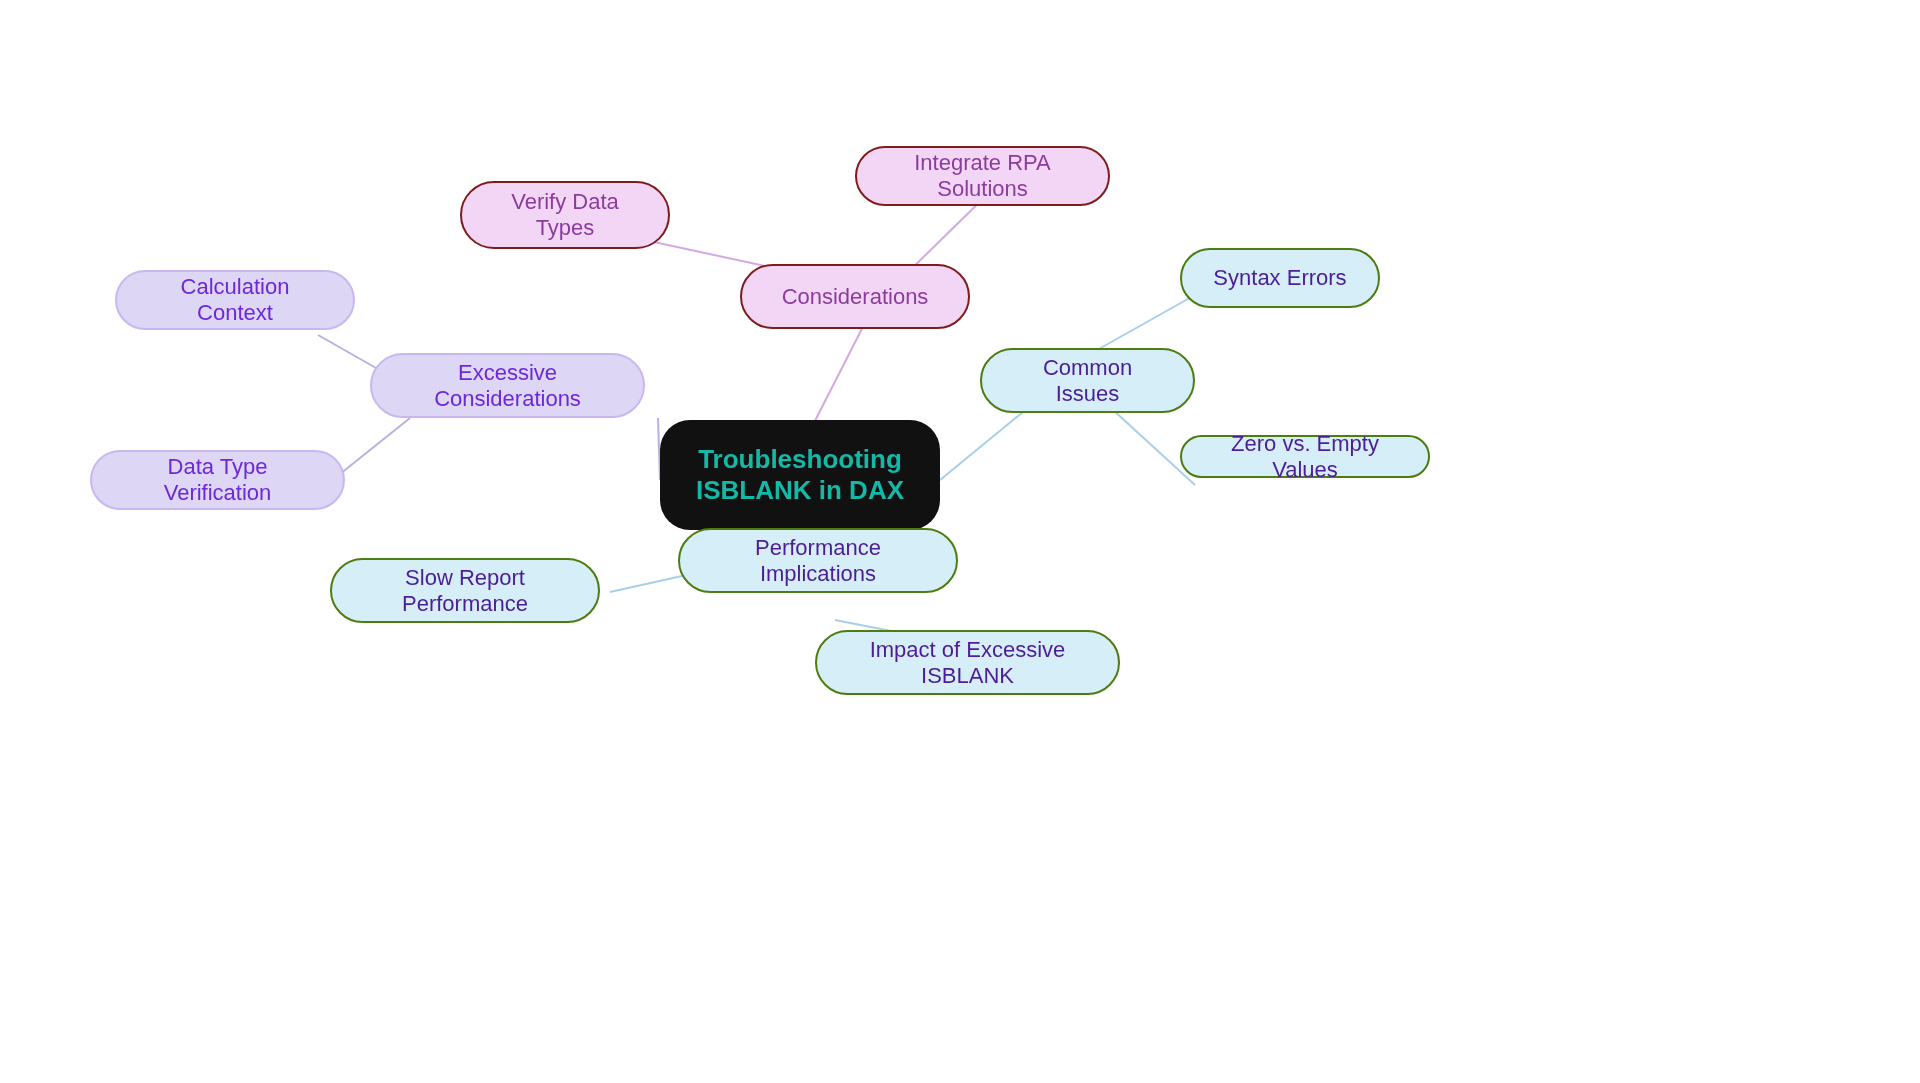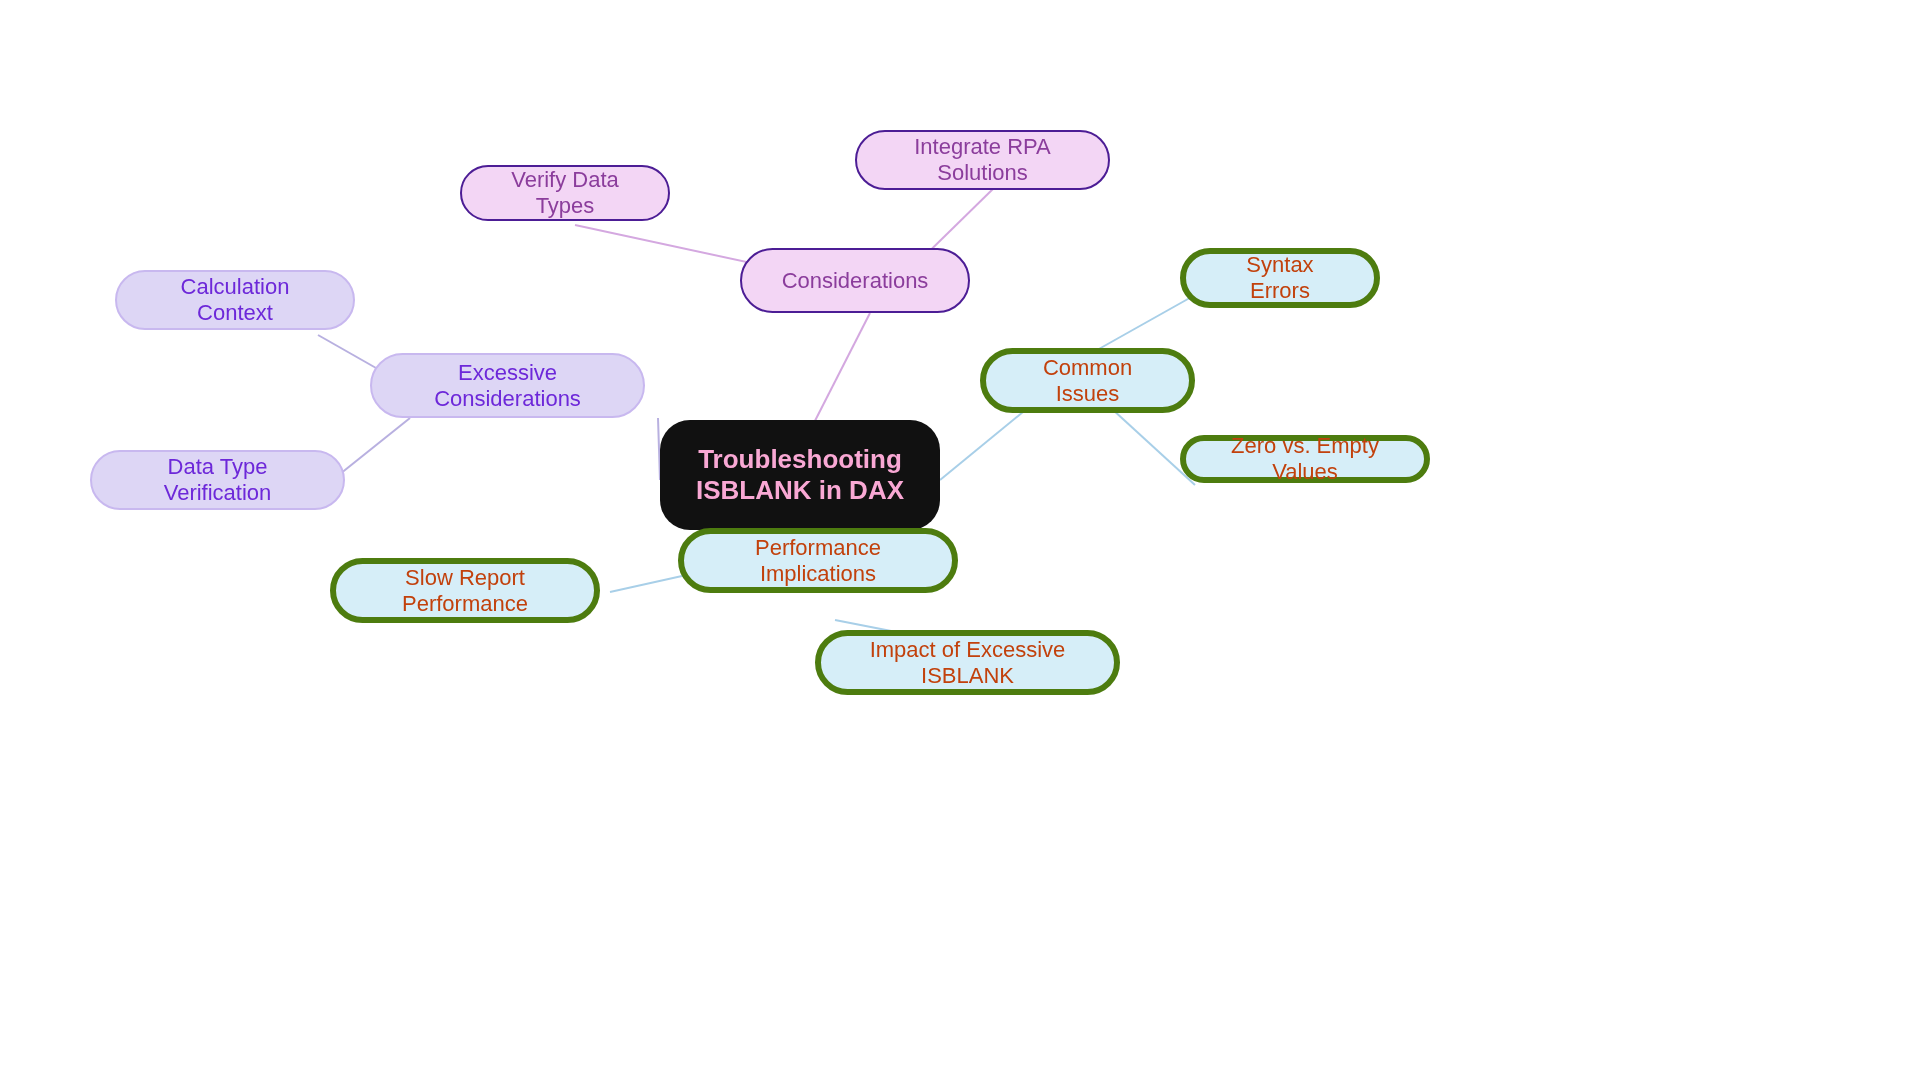--- a/index.html
+++ b/index.html
@@ -25,36 +25,37 @@
       align-items: center;
       justify-content: center;
       text-align: center;
       font-size: 22px;
       font-weight: 500;
       padding: 18px 30px;
       cursor: pointer;
     }
     .node-center {
       background: #111111;
-      color: #f9a8d4;
+      color: #14b8a6;
       font-size: 26px;
       font-weight: 600;
       border-radius: 30px;
       width: 280px;
       height: 110px;
     }
     .node-pink {
       background: #f3d6f5;
       color: #8b3d9c;
-      border: 2px solid #4c1d95;
+      border: 2px solid #7f1d1d;
+      margin-top: 16px;
     }
     .node-blue-light {
       background: #d6eef8;
-      color: #c2410c;
-      border: 6px solid #4d7c0f;
+      color: #4c1d95;
+      border: 2px solid #4d7c0f;
     }
     .node-lavender {
       background: #ddd6f5;
       color: #6d28d9;
       border: 2px solid #c8b8ef;
     }
   </style>
 </head>
 <body>
 
@@ -87,21 +88,21 @@
 
 <div class="node node-center" style="left: 660px; top: 420px; width: 280px; height: 110px;">
   <span>Troubleshooting ISBLANK in
 DAX</span>
 </div>
 
 <div class="node node-pink" style="left: 740px; top: 248px; width: 230px; height: 65px;">
   <span>Considerations</span>
 </div>
 
-<div class="node node-pink" style="left: 460px; top: 165px; width: 210px; height: 56px;">
+<div class="node node-pink" style="left: 460px; top: 165px; width: 210px; height: 68px;">
   <span>Verify Data Types</span>
 </div>
 
 <div class="node node-pink" style="left: 855px; top: 130px; width: 255px; height: 60px;">
   <span>Integrate RPA Solutions</span>
 </div>
 
 <div class="node node-lavender" style="left: 370px; top: 353px; width: 275px; height: 65px;">
   <span>Excessive Considerations</span>
 </div>

